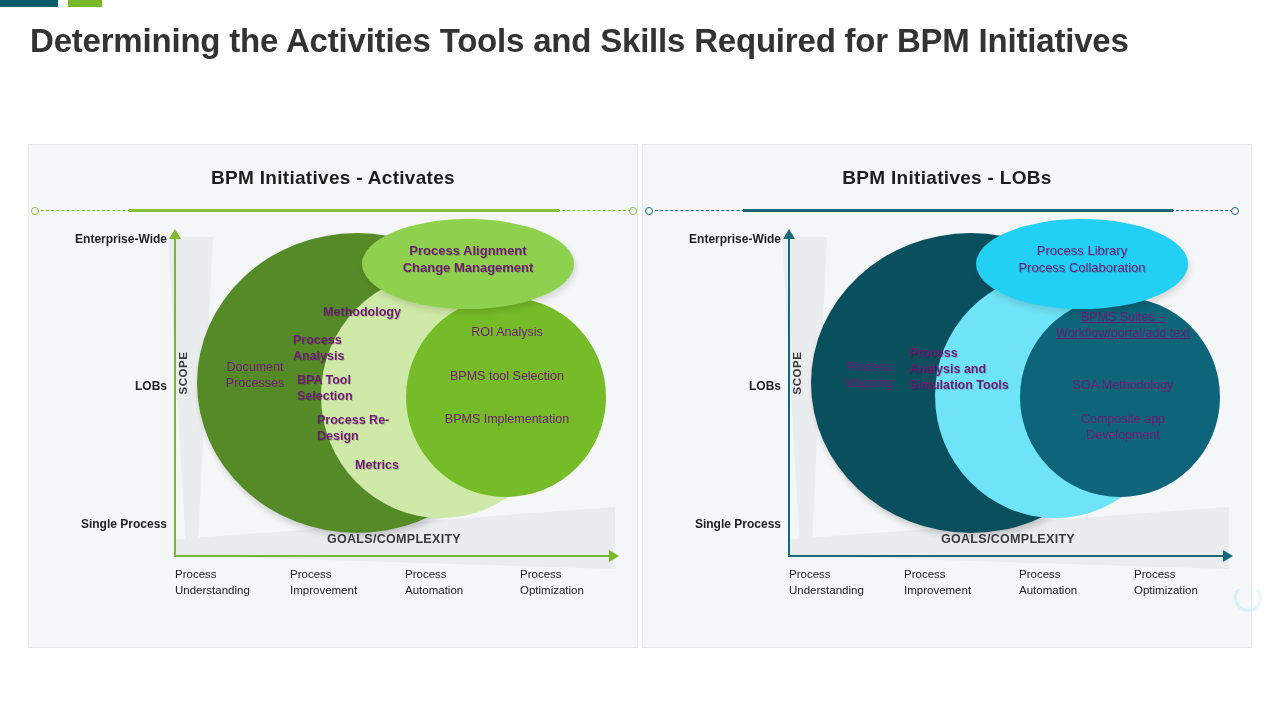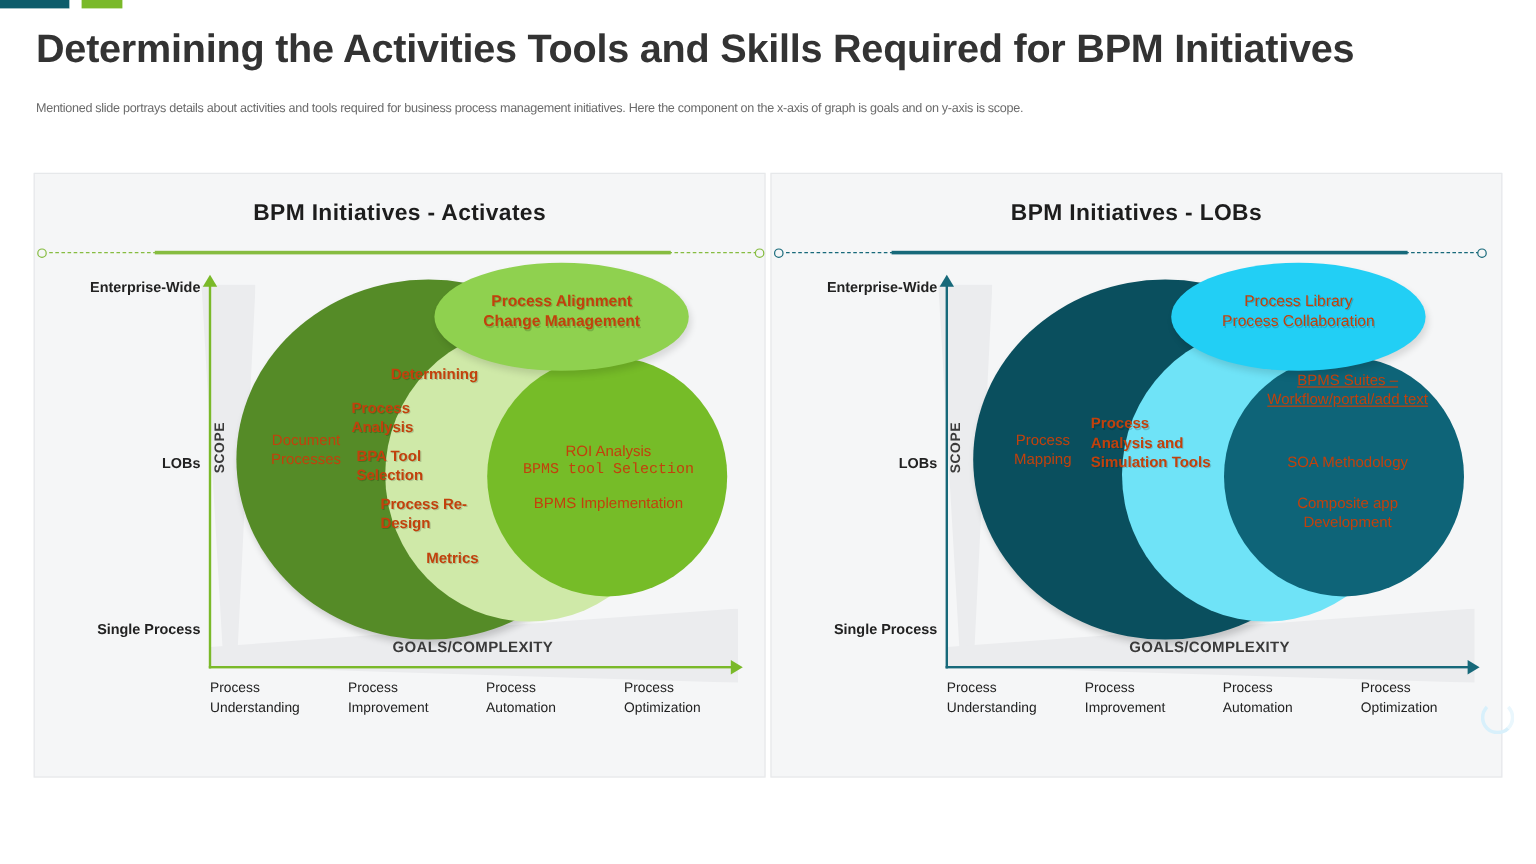--- a/index.html
+++ b/index.html
@@ -167,21 +167,21 @@
     border-radius: 50%; background: #0e6478;
   }
   .e-top-b {
     left: 333px; top: -10px; width: 212px; height: 90px;
     border-radius: 50%; background: #22cff5;
     box-shadow: 2px 4px 6px rgba(0,0,0,0.12);
   }
 
   
   .lbl {
-    position: absolute; color: #c2410c; font-size: 12.5px; line-height: 16px;
+    position: absolute; color: #701a75; font-size: 12.5px; line-height: 16px;
     text-align: center; z-index: 9; white-space: pre-line;
   }
   .lbl-emboss { font-weight: 700; text-shadow: 1px 1px 0 rgba(0,0,0,0.16); }
   .lbl-plain  { font-weight: 400; }
 
   
   .spinner {
     position: absolute; right: 18px; bottom: 16px; width: 28px; height: 28px;
     border: 3px solid #d8f0fb; border-top-color: transparent; border-right-color: #eaf7fd;
     border-radius: 50%;
@@ -192,21 +192,20 @@
 
 <div id="slide">
 
   <div class="accent-bar">
     <div class="accent-seg-a"></div>
     <div class="accent-seg-b"></div>
     <div class="accent-seg-c"></div>
   </div>
 
   <div class="page-title">Determining the Activities Tools and Skills Required for BPM Initiatives</div>
-  <div class="page-subtitle">Mentioned slide portrays details about activities and tools required for business process management initiatives. Here the component on the x-axis  of graph is goals and on y-axis  is scope.</div>
 
   <div class="panel panel-left">
 
     <div class="panel-title">BPM Initiatives  - Activates</div>
 
     <div class="connector">
       <div class="conn-dot" style="left:30px;"></div>
       <div class="conn-dash" style="left:40px; width:110px;"></div>
       <div class="conn-solid" style="left:128px; width:430px;"></div>
       <div class="conn-dash" style="left:556px; width:74px;"></div>
@@ -219,30 +218,30 @@
       <div class="x-wedge"></div>
 
       <div class="venn">
         <div class="shape c-outer-g"></div>
         <div class="shape c-mid-g"></div>
         <div class="shape c-in-g"></div>
         <div class="shape e-top-g"></div>
 
         <div class="lbl lbl-plain" style="left:178px; top:130px; width:96px;">Document
 Processes</div>
-        <div class="lbl lbl-emboss" style="left:278px; top:75px;  width:110px;">Determining</div>
+        <div class="lbl lbl-emboss" style="left:278px; top:75px;  width:110px;">Methodology</div>
         <div class="lbl lbl-emboss" style="left:264px; top:103px; width:100px; text-align:left;">Process
 Analysis</div>
         <div class="lbl lbl-emboss" style="left:268px; top:143px; width:100px; text-align:left;">BPA Tool
 Selection</div>
         <div class="lbl lbl-emboss" style="left:288px; top:183px; width:110px; text-align:left;">Process Re-
 Design</div>
         <div class="lbl lbl-emboss" style="left:308px; top:228px; width:80px;">Metrics</div>
-        <div class="lbl lbl-plain" style="left:402px; top:95px;  width:152px;margin-top:44px;">ROI Analysis</div>
-        <div class="lbl lbl-plain" style="left:388px; top:154px; width:180px;font-family:Liberation Mono, monospace;">BPMS tool Selection</div>
+        <div class="lbl lbl-plain" style="left:402px; top:95px;  width:152px;">ROI Analysis</div>
+        <div class="lbl lbl-plain" style="left:388px; top:139px; width:180px;">BPMS tool Selection</div>
         <div class="lbl lbl-plain" style="left:386px; top:182px; width:184px;">BPMS Implementation</div>
         <div class="lbl lbl-emboss" style="left:338px; top:13px;  width:202px; font-size:13px; line-height:17px;">Process Alignment
 Change Management</div>
       </div>
 
       <div class="axis-v"></div>
       <div class="axis-v-head"></div>
       <div class="axis-h"></div>
       <div class="axis-h-head"></div>
 

